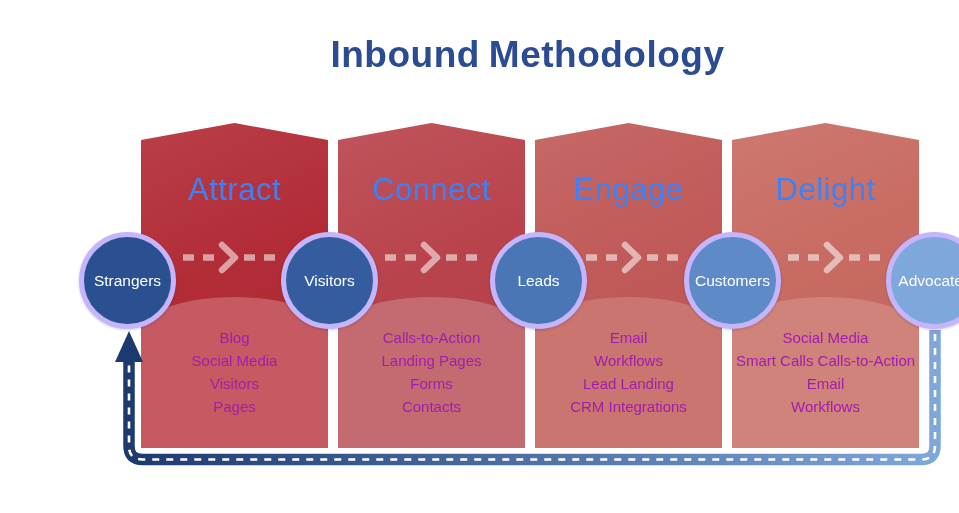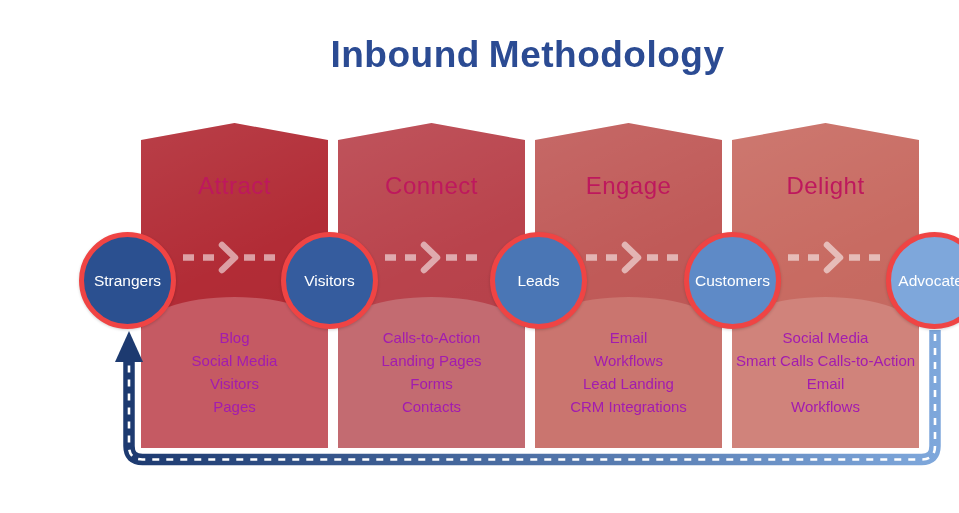--- a/index.html
+++ b/index.html
@@ -62,22 +62,22 @@
     background: var(--panel, #c55a63);
     border-radius: 50% 50% 0 0 / 34px 34px 0 0;
   }
 
   .stage-name {
     position: absolute;
     top: 49px;
     left: 0;
     width: 100%;
     text-align: center;
-    color: #be185d;
-    font-size: 24px;
+    color: #3b82f6;
+    font-size: 31px;
     font-weight: 400;
     letter-spacing: 0.5px;
   }
 
   .stage-items {
     position: absolute;
     bottom: 0;
     left: 0;
     width: 100%;
     height: 151px;
@@ -103,21 +103,21 @@
   .loop-main    { fill: none; stroke-width: 11.5; }
   .loop-dash    { fill: none; stroke: var(--loop-dash, #ffffff); stroke-width: 2.6; stroke-dasharray: 7 7; }
 
   
   .milestone {
     position: absolute;
     top: 232px;
     width: 87px;
     height: 87px;
     border-radius: 50%;
-    border: 5px solid #ef4444;
+    border: 5px solid #c4b5fd;
     background: var(--fill, #2b5090);
     display: flex;
     align-items: center;
     justify-content: center;
     box-shadow: 0 1px 3px rgba(0,0,0,0.18);
   }
   .m-1 { left: 31px;  }
   .m-2 { left: 233px; }
   .m-3 { left: 442px; }
   .m-4 { left: 636px; }

